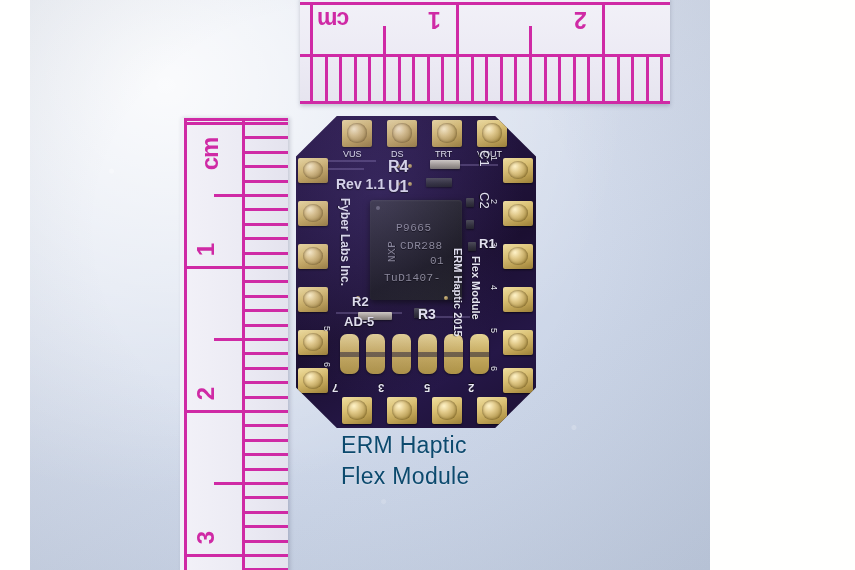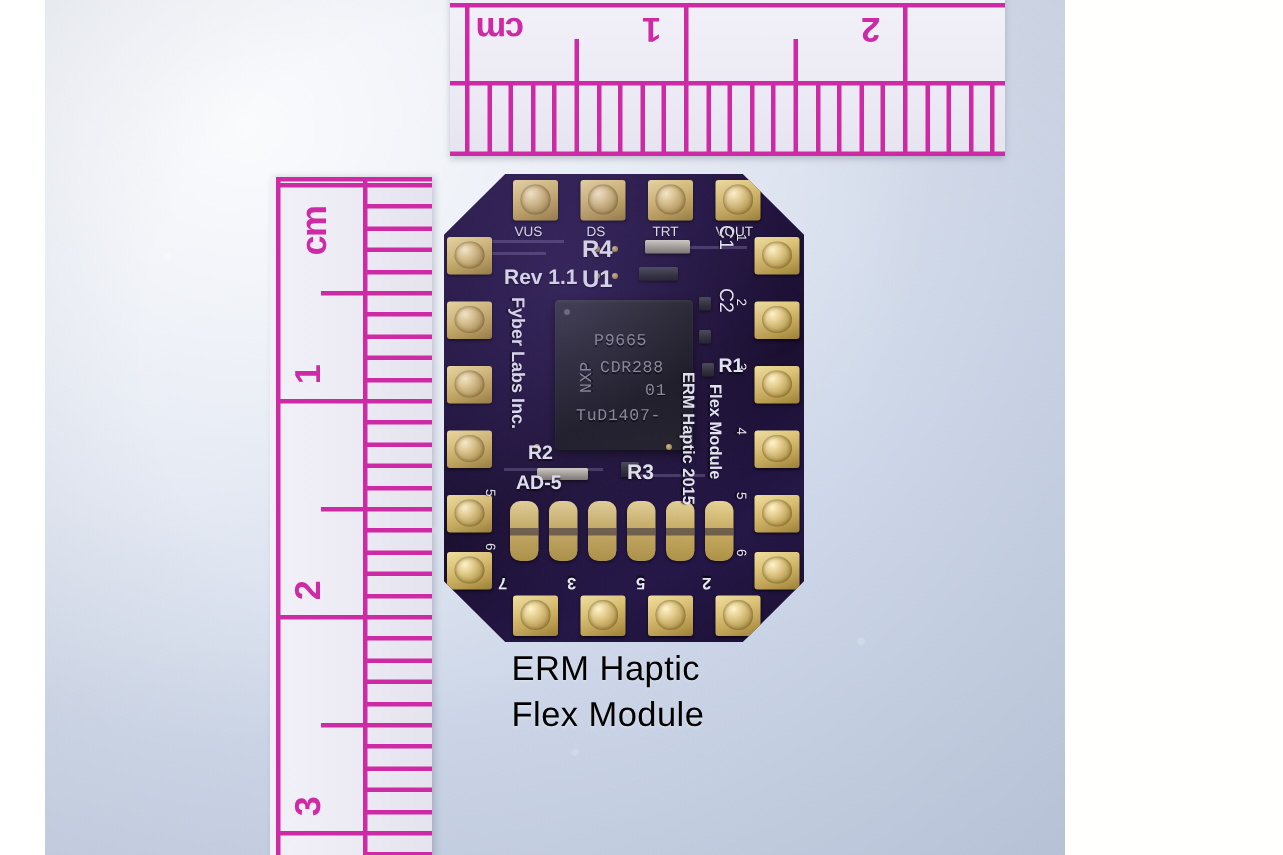--- a/index.html
+++ b/index.html
@@ -81,21 +81,21 @@
   .silk.small{font-size:9px;font-weight:normal;}
 
   .smd{position:absolute;background:linear-gradient(180deg,#d8d4c6 0%,#a9a496 50%,#7e7a6d 100%);
     border-radius:1px;box-shadow:0 1px 2px rgba(0,0,0,.6);}
   .smd.dark{background:linear-gradient(180deg,#4a4a52 0%,#2d2d34 60%,#1f1f25 100%);}
   .via{position:absolute;width:4px;height:4px;border-radius:50%;
     background:radial-gradient(circle at 35% 30%,#d8c17f,#8a7335);}
   .trace{position:absolute;background:rgba(165,150,205,.30);}
 
   
-  .caption{position:absolute;color:#000000;font-family:"Liberation Sans",sans-serif;
+  .caption{position:absolute;color:#0c4a6e;font-family:"Liberation Sans",sans-serif;
     font-size:23px;letter-spacing:.3px;text-shadow:0 1px 2px rgba(255,255,255,.35);}
 </style>
 </head>
 <body>
 
 <div id="stage">
 
   <div class="paper"></div>
   <div class="vign"></div>
   <div class="whiteL"></div>

